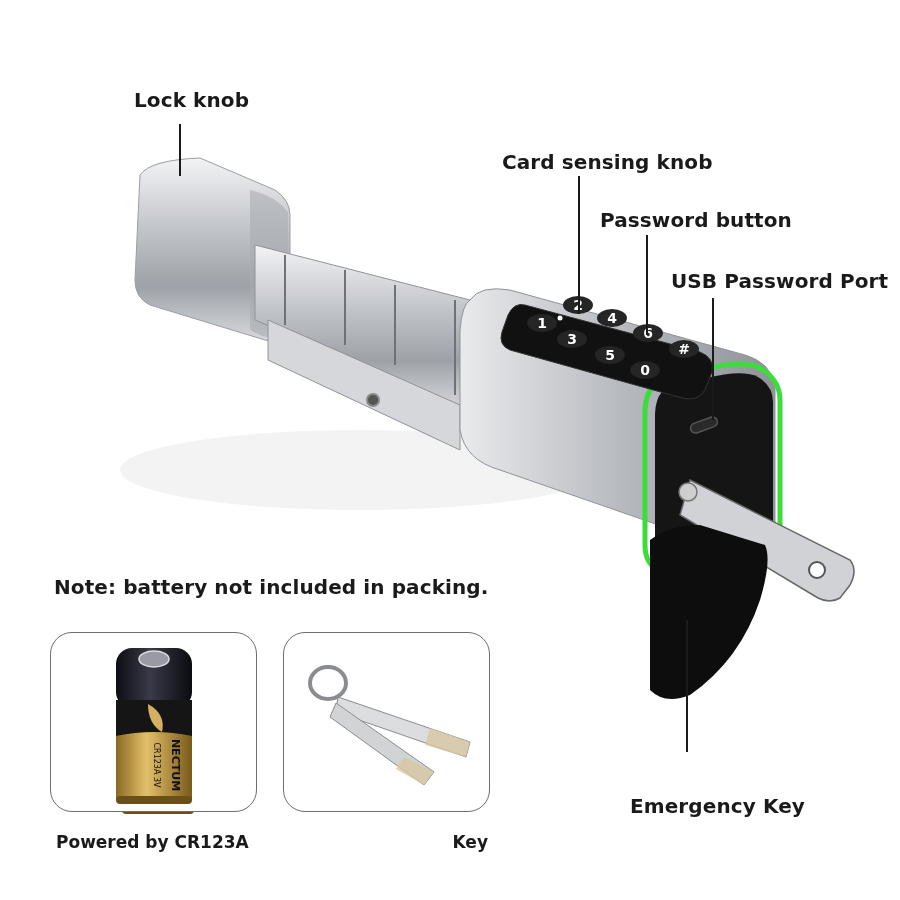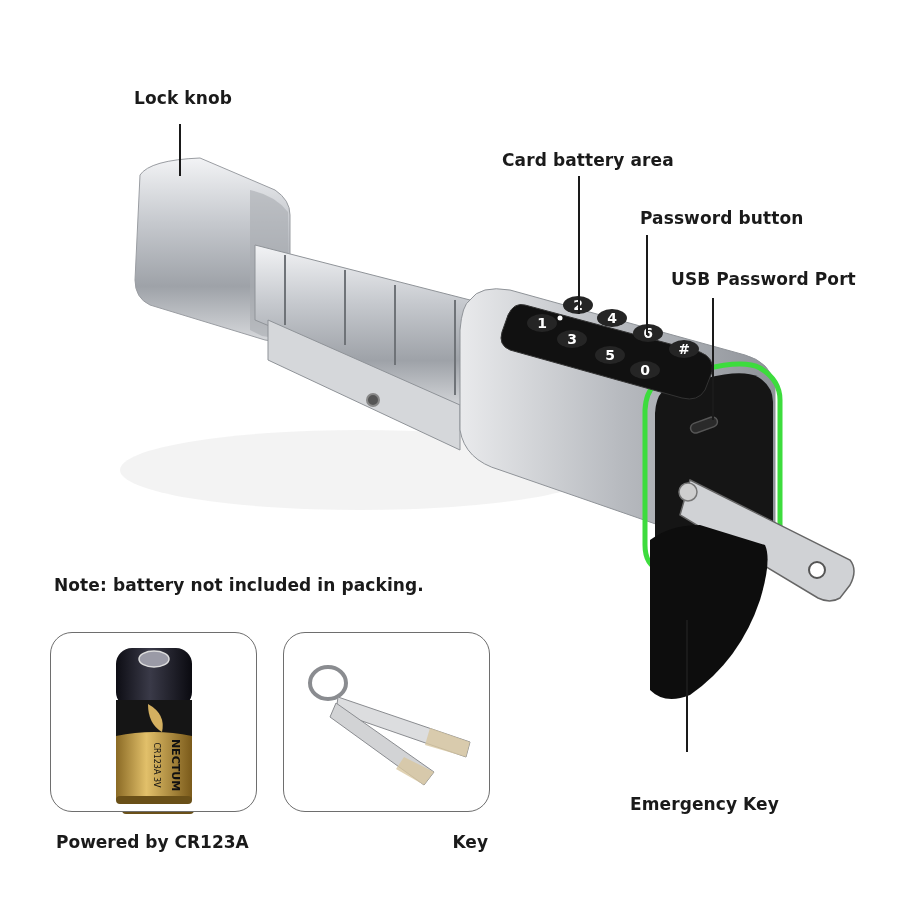--- a/index.html
+++ b/index.html
@@ -1,17 +1,17 @@
 <!DOCTYPE html>
 <html><head>
 <meta charset="utf-8">
 <style>
   html,body{margin:0;padding:0;background:#ffffff;}
   body{width:900px;height:900px;position:relative;overflow:hidden;font-family:"DejaVu Sans","Liberation Sans",sans-serif;color:#1a1a1a;}
-  .label{position:absolute;font-weight:bold;font-size:17px;white-space:nowrap;letter-spacing:0.1px;}
+  .label{position:absolute;font-weight:bold;font-size:20px;white-space:nowrap;letter-spacing:0.1px;}
   .leader{position:absolute;width:2px;background:#1a1a1a;}
   .panel{position:absolute;border:1.5px solid #6e6e6e;border-radius:22px;background:#ffffff;}
   .caption{position:absolute;font-weight:bold;font-size:17px;text-align:right;line-height:21px;}
   svg{position:absolute;left:0;top:0;}
   sub{font-size:11px;vertical-align:baseline;position:relative;top:2px;}
 </style>
 </head>
 <body>
 
 <svg width="900" height="900" viewBox="0 0 900 900">
@@ -113,24 +113,24 @@
     <path d="M335 700 L470 745 L465 760 L335 715 Z" fill="#d9dadc" stroke="#8a8c90" stroke-width="1"></path>
     <path d="M335 706 L435 775 L425 788 L330 720 Z" fill="#cfd0d2" stroke="#8a8c90" stroke-width="1"></path>
     <path d="M430 730 L470 745 L465 760 L425 748 Z" fill="#d8c7a0" opacity="0.7"></path>
     <path d="M405 760 L435 775 L425 788 L398 772 Z" fill="#d8c7a0" opacity="0.7"></path>
   </g>
 </svg>
 
 <div class="label" style="left:134px;top:88px;">Lock knob</div>
 <div class="leader" style="left:179px;top:124px;height:52px;"></div>
 
-<div class="label" style="left:502px;top:150px;">Card battery area</div>
+<div class="label" style="left:502px;top:150px;">Card sensing knob</div>
 <div class="leader" style="left:578px;top:176px;height:138px;"></div>
 
-<div class="label" style="left:600px;top:208px;margin-left:40px;">Password button</div>
+<div class="label" style="left:600px;top:208px;">Password button</div>
 <div class="leader" style="left:646px;top:235px;height:100px;"></div>
 
 <div class="label" style="left:671px;top:269px;">USB Password Port</div>
 <div class="leader" style="left:712px;top:298px;height:122px;"></div>
 
 <div class="label" style="left:630px;top:794px;">Emergency Key</div>
 <div class="leader" style="left:686px;top:620px;height:132px;"></div>
 
 <div class="label" style="left:54px;top:575px;">Note: battery not included in packing.</div>
 

